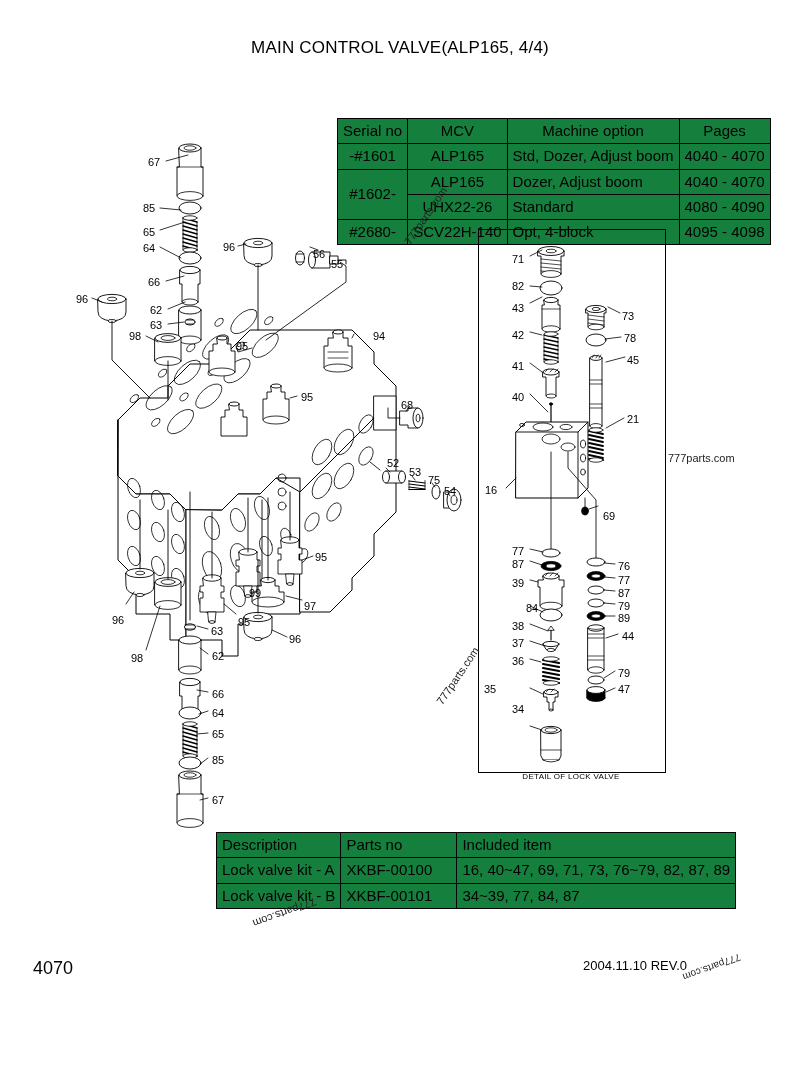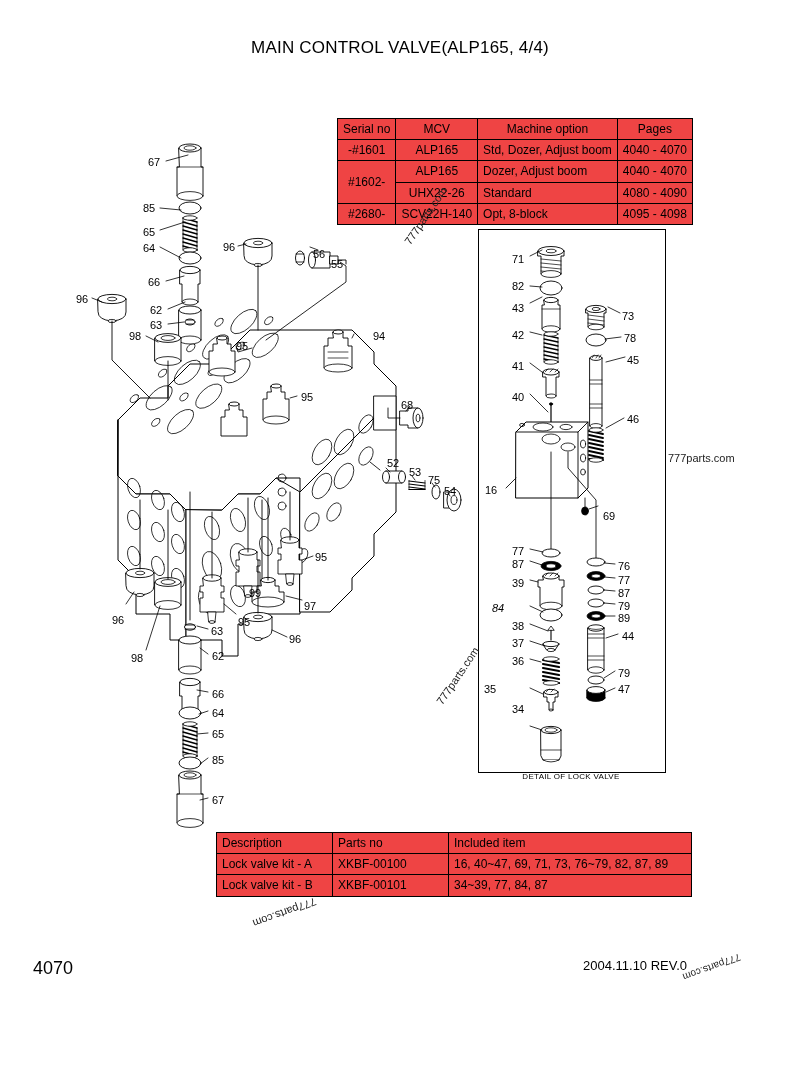--- a/index.html
+++ b/index.html
@@ -10,21 +10,21 @@
   }
   #sheet{position:absolute;inset:0;width:800px;height:1067px;}
 
   
   #title{
     position:absolute;left:0;top:38px;width:800px;text-align:center;
     font-size:17px;letter-spacing:.2px;
   }
 
   
-  table.pt{border-collapse:collapse;font-size:12px;background:#ef4444;}
+  table.pt{border-collapse:collapse;font-size:15px;background:#15803d;}
   table.pt td,table.pt th{
     border:1px solid #000;padding:2px 5px;font-weight:normal;
     white-space:nowrap;line-height:1.35;
   }
   table.pt th{text-align:center;}
 
   
   #spec-table-wrap{position:absolute;left:337px;top:118px;}
   #spec-table td,#spec-table th{height:15px;}
   #spec-table .c{text-align:center;}
@@ -99,21 +99,21 @@
           <td class="c">4040 - 4070</td>
         </tr>
         <tr>
           <td class="c">UHX22-26</td>
           <td class="l">Standard</td>
           <td class="c">4080 - 4090</td>
         </tr>
         <tr>
           <td class="c">#2680-</td>
           <td class="c">SCV22H-140</td>
-          <td class="l">Opt, 8-block</td>
+          <td class="l">Opt, 4-block</td>
           <td class="c">4095 - 4098</td>
         </tr>
       </tbody>
     </table>
   </div>
 
   <div id="detail-panel"></div>
   <div id="detail-caption">DETAIL OF LOCK VALVE</div>
 
   <div id="kit-table-wrap">
@@ -684,31 +684,31 @@
       <div class="cn" style="left: 212px; top: 795px;">67</div>
       <div class="cn" style="left: 512px; top: 254px;">71</div>
       <div class="cn" style="left: 512px; top: 281px;">82</div>
       <div class="cn" style="left: 512px; top: 303px;">43</div>
       <div class="cn" style="left: 622px; top: 311px;">73</div>
       <div class="cn" style="left: 512px; top: 330px;">42</div>
       <div class="cn" style="left: 624px; top: 333px;">78</div>
       <div class="cn" style="left: 512px; top: 361px;">41</div>
       <div class="cn" style="left: 627px; top: 355px;">45</div>
       <div class="cn" style="left: 512px; top: 392px;">40</div>
-      <div class="cn" style="left: 627px; top: 414px;">46</div>
+      <div class="cn" style="left: 627px; top: 414px;">21</div>
       <div class="cn" style="left: 485px; top: 485px;">16</div>
       <div class="cn" style="left: 603px; top: 511px;">69</div>
       <div class="cn" style="left: 512px; top: 546px;">77</div>
       <div class="cn" style="left: 512px; top: 559px;">87</div>
       <div class="cn" style="left: 618px; top: 561px;">76</div>
       <div class="cn" style="left: 512px; top: 578px;">39</div>
       <div class="cn" style="left: 618px; top: 575px;">77</div>
       <div class="cn" style="left: 618px; top: 588px;">87</div>
       <div class="cn" style="left: 618px; top: 601px;">79</div>
-      <div class="cn" style="left: 492px; top: 603px; font-style: italic;">84</div>
+      <div class="cn" style="left: 526px; top: 603px;">84</div>
       <div class="cn" style="left: 618px; top: 613px;">89</div>
       <div class="cn" style="left: 512px; top: 621px;">38</div>
       <div class="cn" style="left: 622px; top: 631px;">44</div>
       <div class="cn" style="left: 512px; top: 638px;">37</div>
       <div class="cn" style="left: 512px; top: 656px;">36</div>
       <div class="cn" style="left: 618px; top: 668px;">79</div>
       <div class="cn" style="left: 484px; top: 684px; text-align: right;">35</div>
       <div class="cn" style="left: 618px; top: 684px;">47</div>
       <div class="cn" style="left: 512px; top: 704px;">34</div>
     </div>

